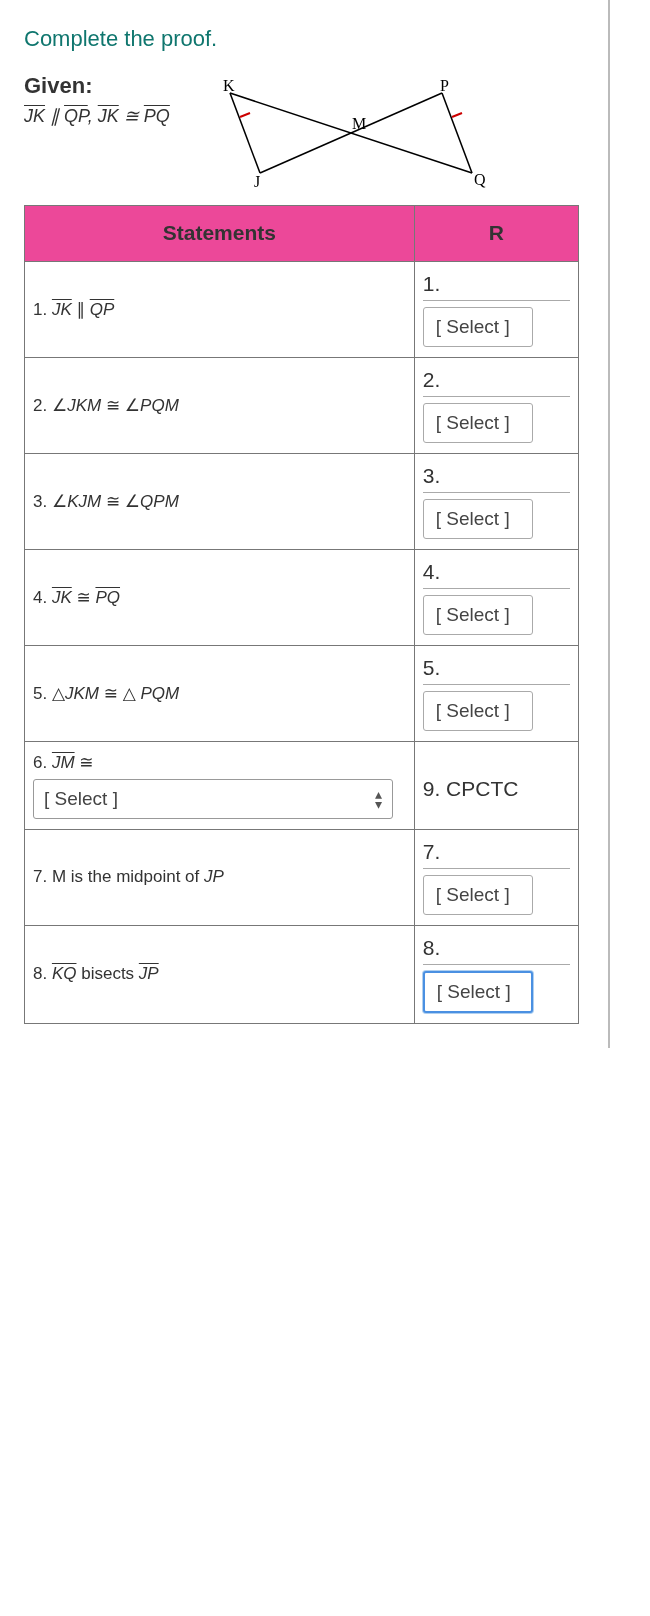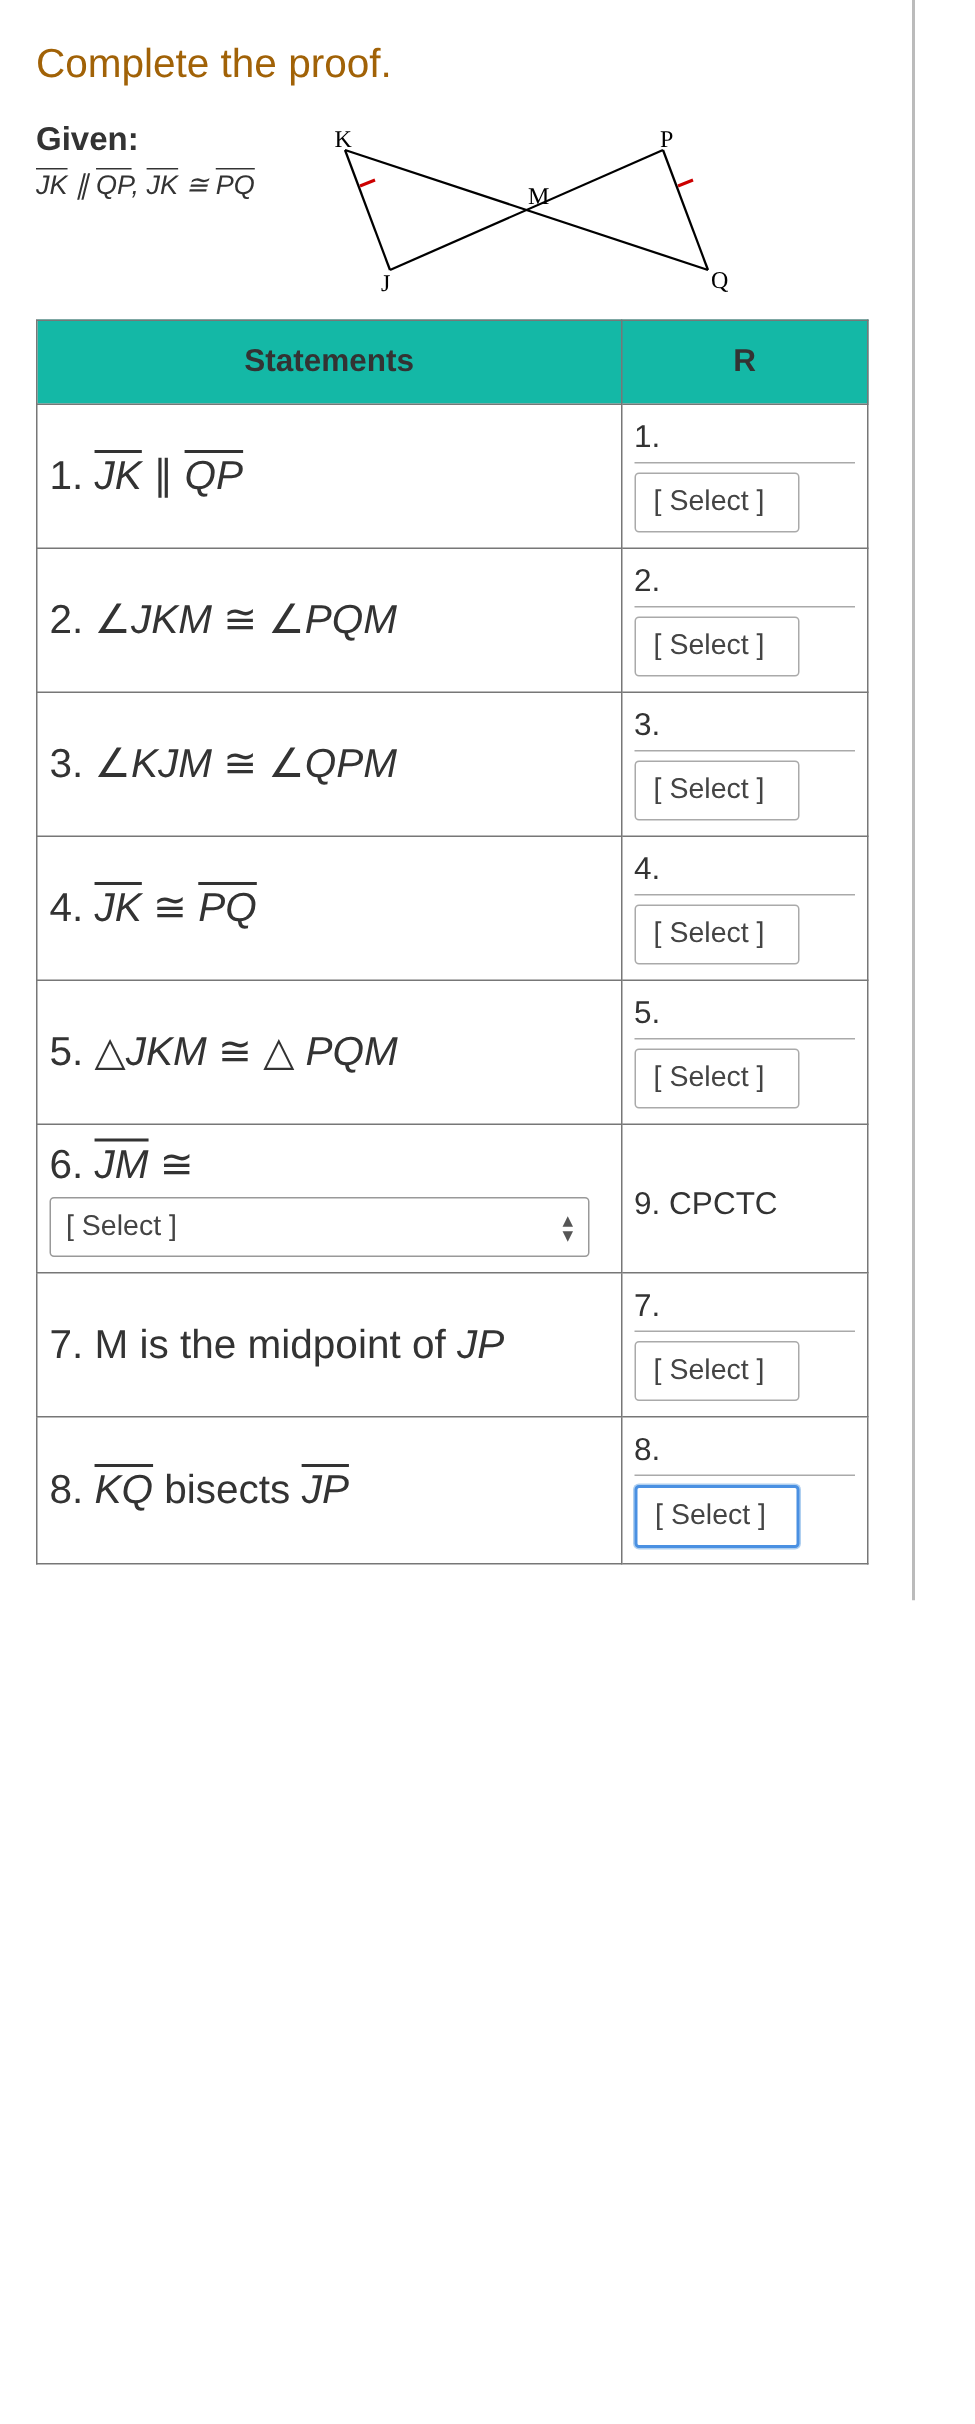--- a/index.html
+++ b/index.html
@@ -10,23 +10,23 @@
     color: #333;
     background: #fff;
     width: 650px;
   }
   .page {
     padding: 24px 0 24px 24px;
     border-right: 2px solid #bbb;
     width: 610px;
   }
   .instruction {
-    font-size: 27px;
+    font-size: 22px;
     margin-bottom: 18px;
-    color: #a16207;
+    color: #0f766e;
     line-height: 1.4;
   }
   .given-row {
     display: flex;
     align-items: flex-start;
     gap: 20px;
   }
   .given-text {
     flex: 0 0 auto;
   }
@@ -54,27 +54,27 @@
   }
   table.proof th, table.proof td {
     border: 1px solid #777;
     padding: 10px 8px;
     vertical-align: middle;
     font-size: 21px;
   }
   table.proof th {
     font-weight: 700;
     text-align: center;
-    background: #14b8a6;
+    background: #ec4899;
     height: 56px;
   }
   .stmt-col { width: 390px; }
   .reason-col { width: 165px; }
   .stmt {
-    font-size: 27px;
+    font-size: 17px;
     font-style: normal;
   }
   .stmt .math { font-style: italic; }
   .angle { font-style: normal; }
   .reason-num {
     font-size: 21px;
     margin-bottom: 6px;
     border-bottom: 1px solid #aaa;
     padding-bottom: 4px;
   }

